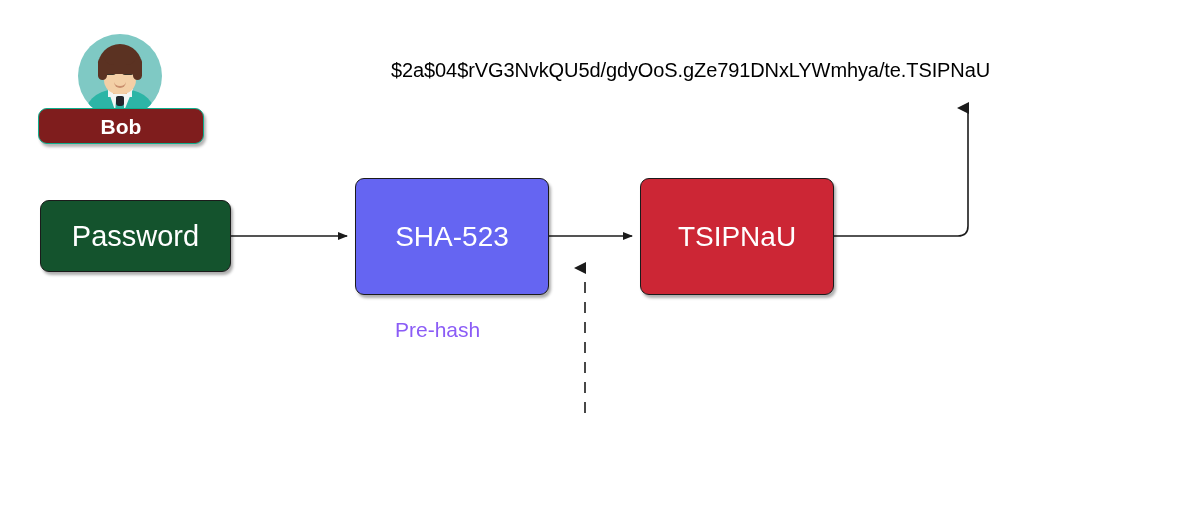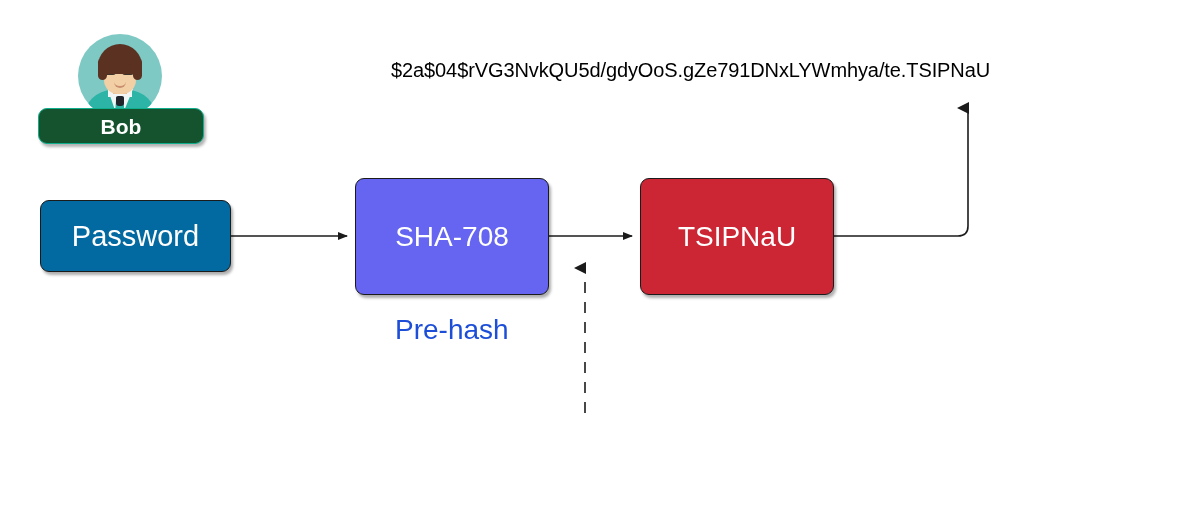--- a/index.html
+++ b/index.html
@@ -171,21 +171,21 @@
     border-radius: 0 0 10px 10px;
   }
 
   
   .name-badge {
     position: absolute;
     left: 38px;
     top: 108px;
     width: 166px;
     height: 36px;
-    background: #14532d;
+    background: #7f1d1d;
     border: 1px solid #0fae8d;
     border-radius: 9px;
     box-shadow: 2px 3px 3px rgba(0,0,0,0.30);
     display: flex;
     align-items: center;
     justify-content: center;
     box-sizing: border-box;
   }
   .name-badge span {
     color: #ffffff;
@@ -206,39 +206,39 @@
     box-sizing: border-box;
   }
   .node span {
     color: #ffffff;
     font-size: 28px;
     line-height: 1;
   }
   #node-password {
     left: 40px;  top: 200px;
     width: 191px; height: 72px;
-    background: #0369a1;
+    background: #14532d;
   }
   #node-password span { font-size: 29px; }
   #node-sha {
     left: 355px; top: 178px;
     width: 194px; height: 117px;
     background: #6565f2;
   }
   #node-bcrypt {
     left: 640px; top: 178px;
     width: 194px; height: 117px;
     background: #cc2635;
   }
 
   
   .plain-label {
     position: absolute;
-    color: #1d4ed8;
-    font-size: 28px;
+    color: #8b5cf6;
+    font-size: 21px;
     line-height: 26px;
     white-space: nowrap;
   }
   #label-prehash { left: 395px; top: 317px; }
   #label-entropy { left: 477px; top: 428px; }
 
   
   .conn-svg {
     position: absolute;
     left: 0; top: 0;
@@ -299,21 +299,21 @@
     <line x1="585" y1="413" x2="585" y2="268" stroke="#1b1b1b" stroke-width="1.6" stroke-dasharray="11 9" marker-end="url(#arrow-up)"></line>
 
     <path d="M834,236 L958,236 Q968,236 968,226 L968,108" fill="none" stroke="#1b1b1b" stroke-width="1.6" marker-end="url(#arrow-up)"></path>
   </svg>
 
   <div class="node" id="node-password">
     <span>Password</span>
   </div>
 
   <div class="node" id="node-sha">
-    <span>SHA-708</span>
+    <span>SHA-523</span>
   </div>
 
   <div class="node" id="node-bcrypt">
     <span>TSIPNaU</span>
   </div>
 
   <div class="plain-label" id="label-prehash">Pre-hash</div>
 
 
 </div>

